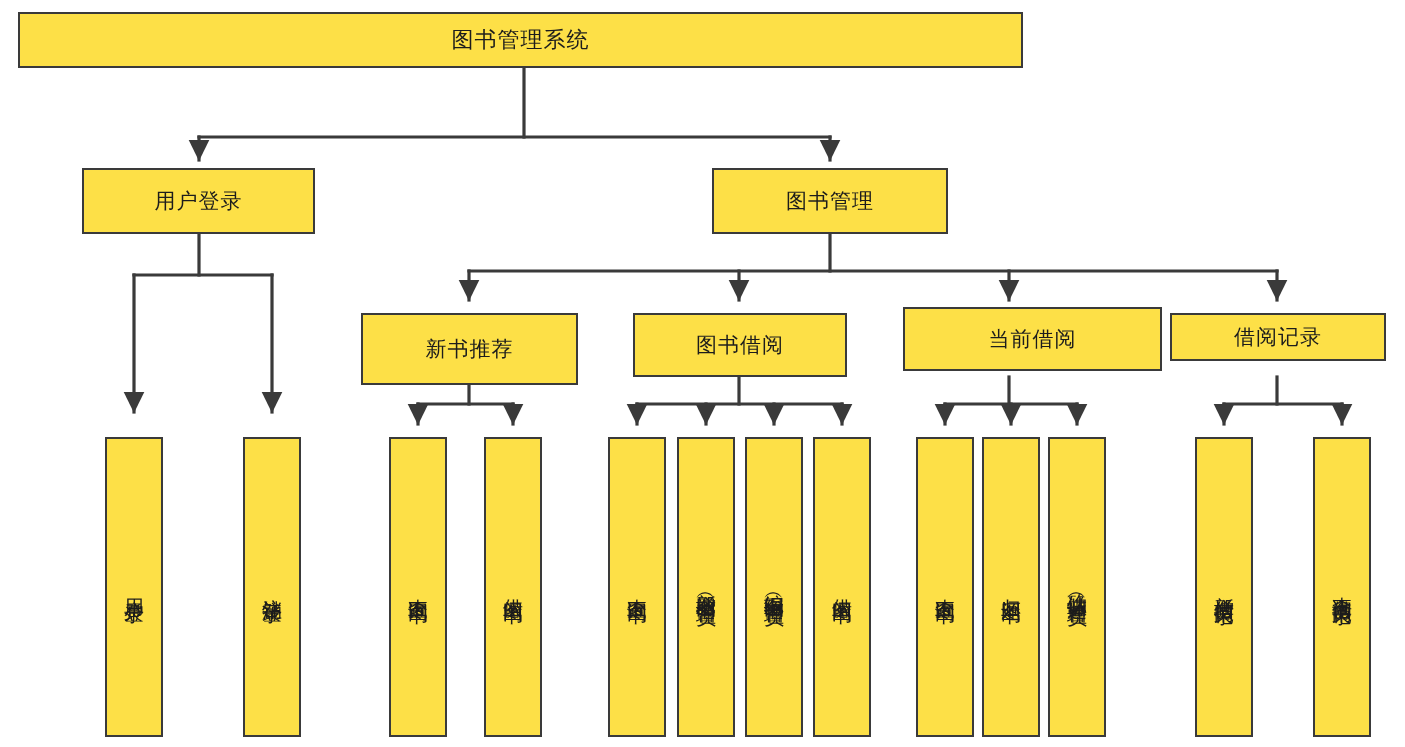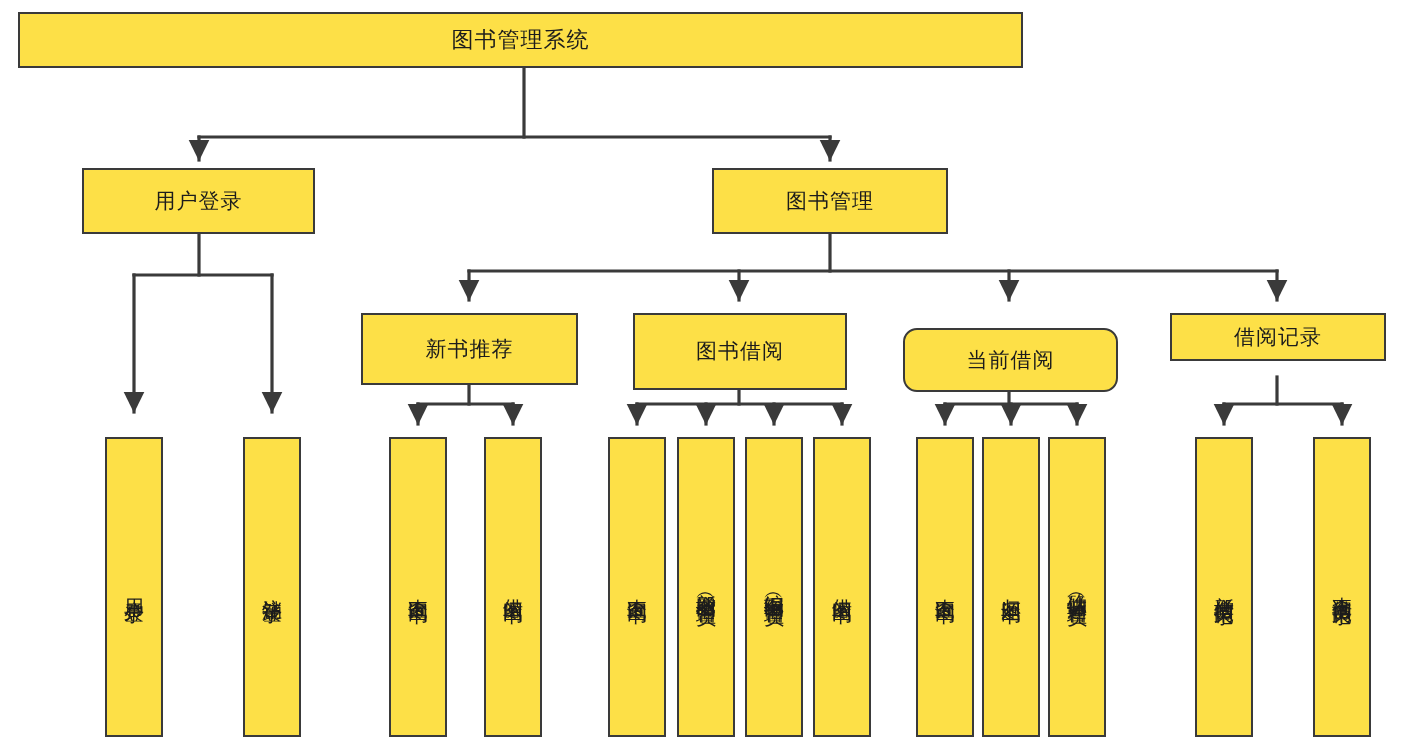--- a/index.html
+++ b/index.html
@@ -105,24 +105,24 @@
   <div class="node" style="left:82px;top:168px;width:233px;height:66px;">
     <span class="lbl">用户登录</span>
   </div>
   <div class="node" style="left:712px;top:168px;width:236px;height:66px;">
     <span class="lbl">图书管理</span>
   </div>
 
   <div class="node" style="left:361px;top:313px;width:217px;height:72px;">
     <span class="lbl">新书推荐</span>
   </div>
-  <div class="node" style="left:633px;top:313px;width:214px;height:77px;">
+  <div class="node" style="left:633px;top:313px;width:214px;height:64px;">
     <span class="lbl">图书借阅</span>
   </div>
-  <div class="node" style="left:903px;top:328px;width:215px;height:64px;border-radius:14px;">
+  <div class="node" style="left:903px;top:307px;width:259px;height:64px;">
     <span class="lbl">当前借阅</span>
   </div>
   <div class="node" style="left:1170px;top:313px;width:216px;height:48px;">
     <span class="lbl">借阅记录</span>
   </div>
 
   <div class="node vert" style="left:105px;top:437px;width:58px;height:300px;">
     <span class="lbl">用户登录</span>
   </div>
   <div class="node vert" style="left:243px;top:437px;width:58px;height:300px;">

